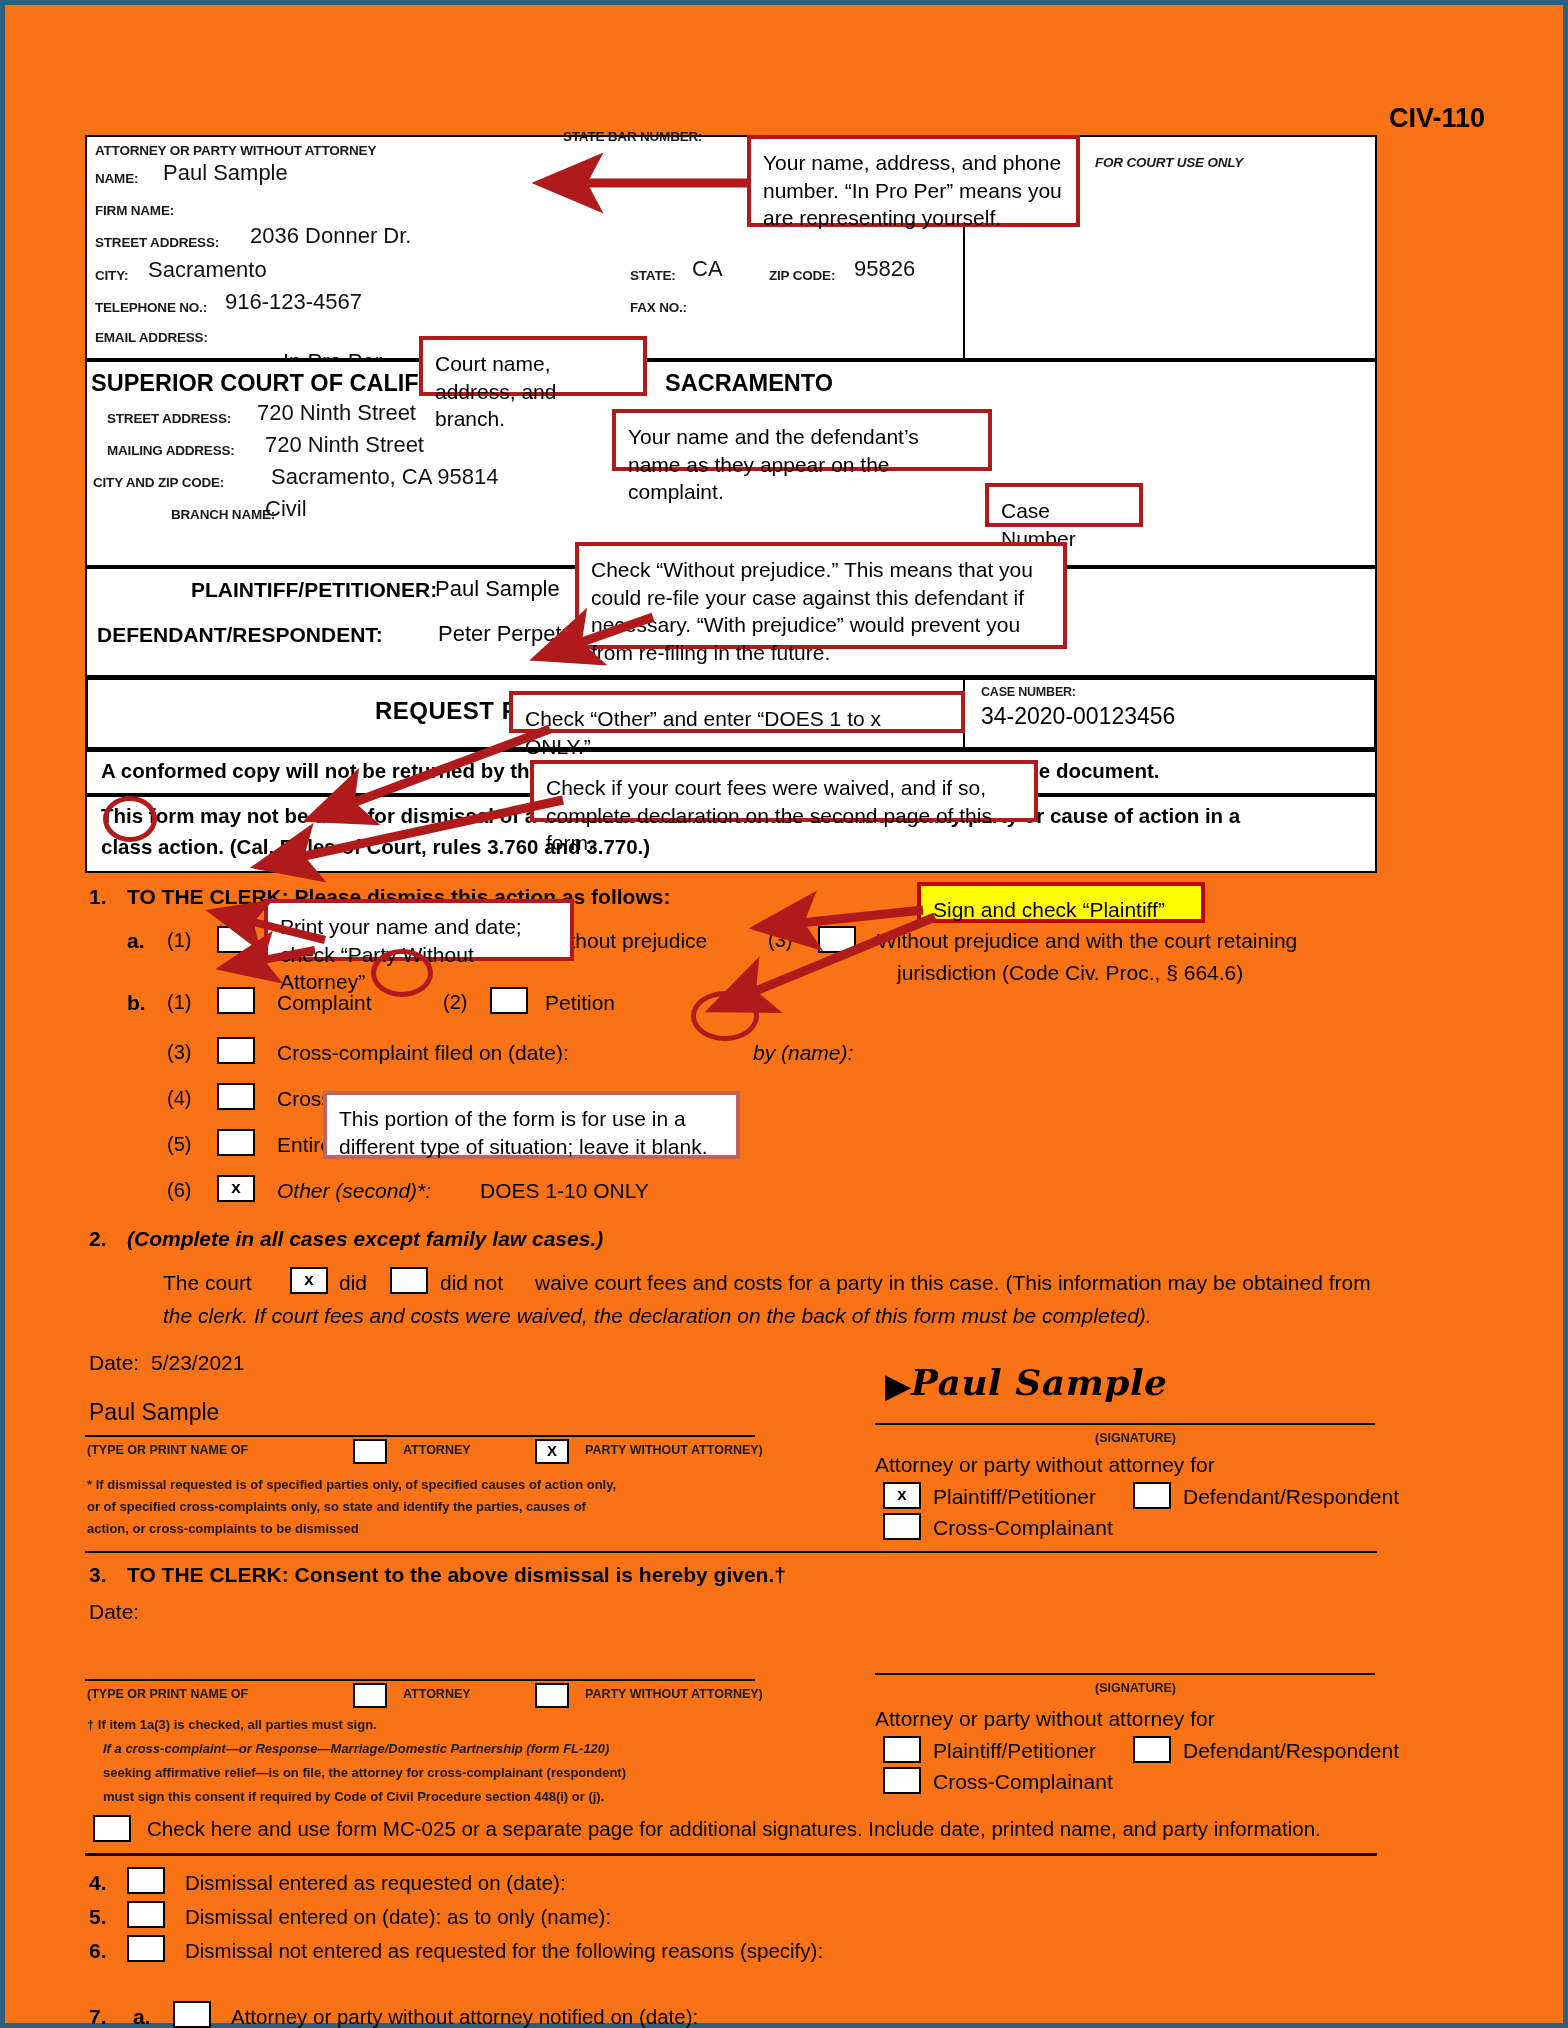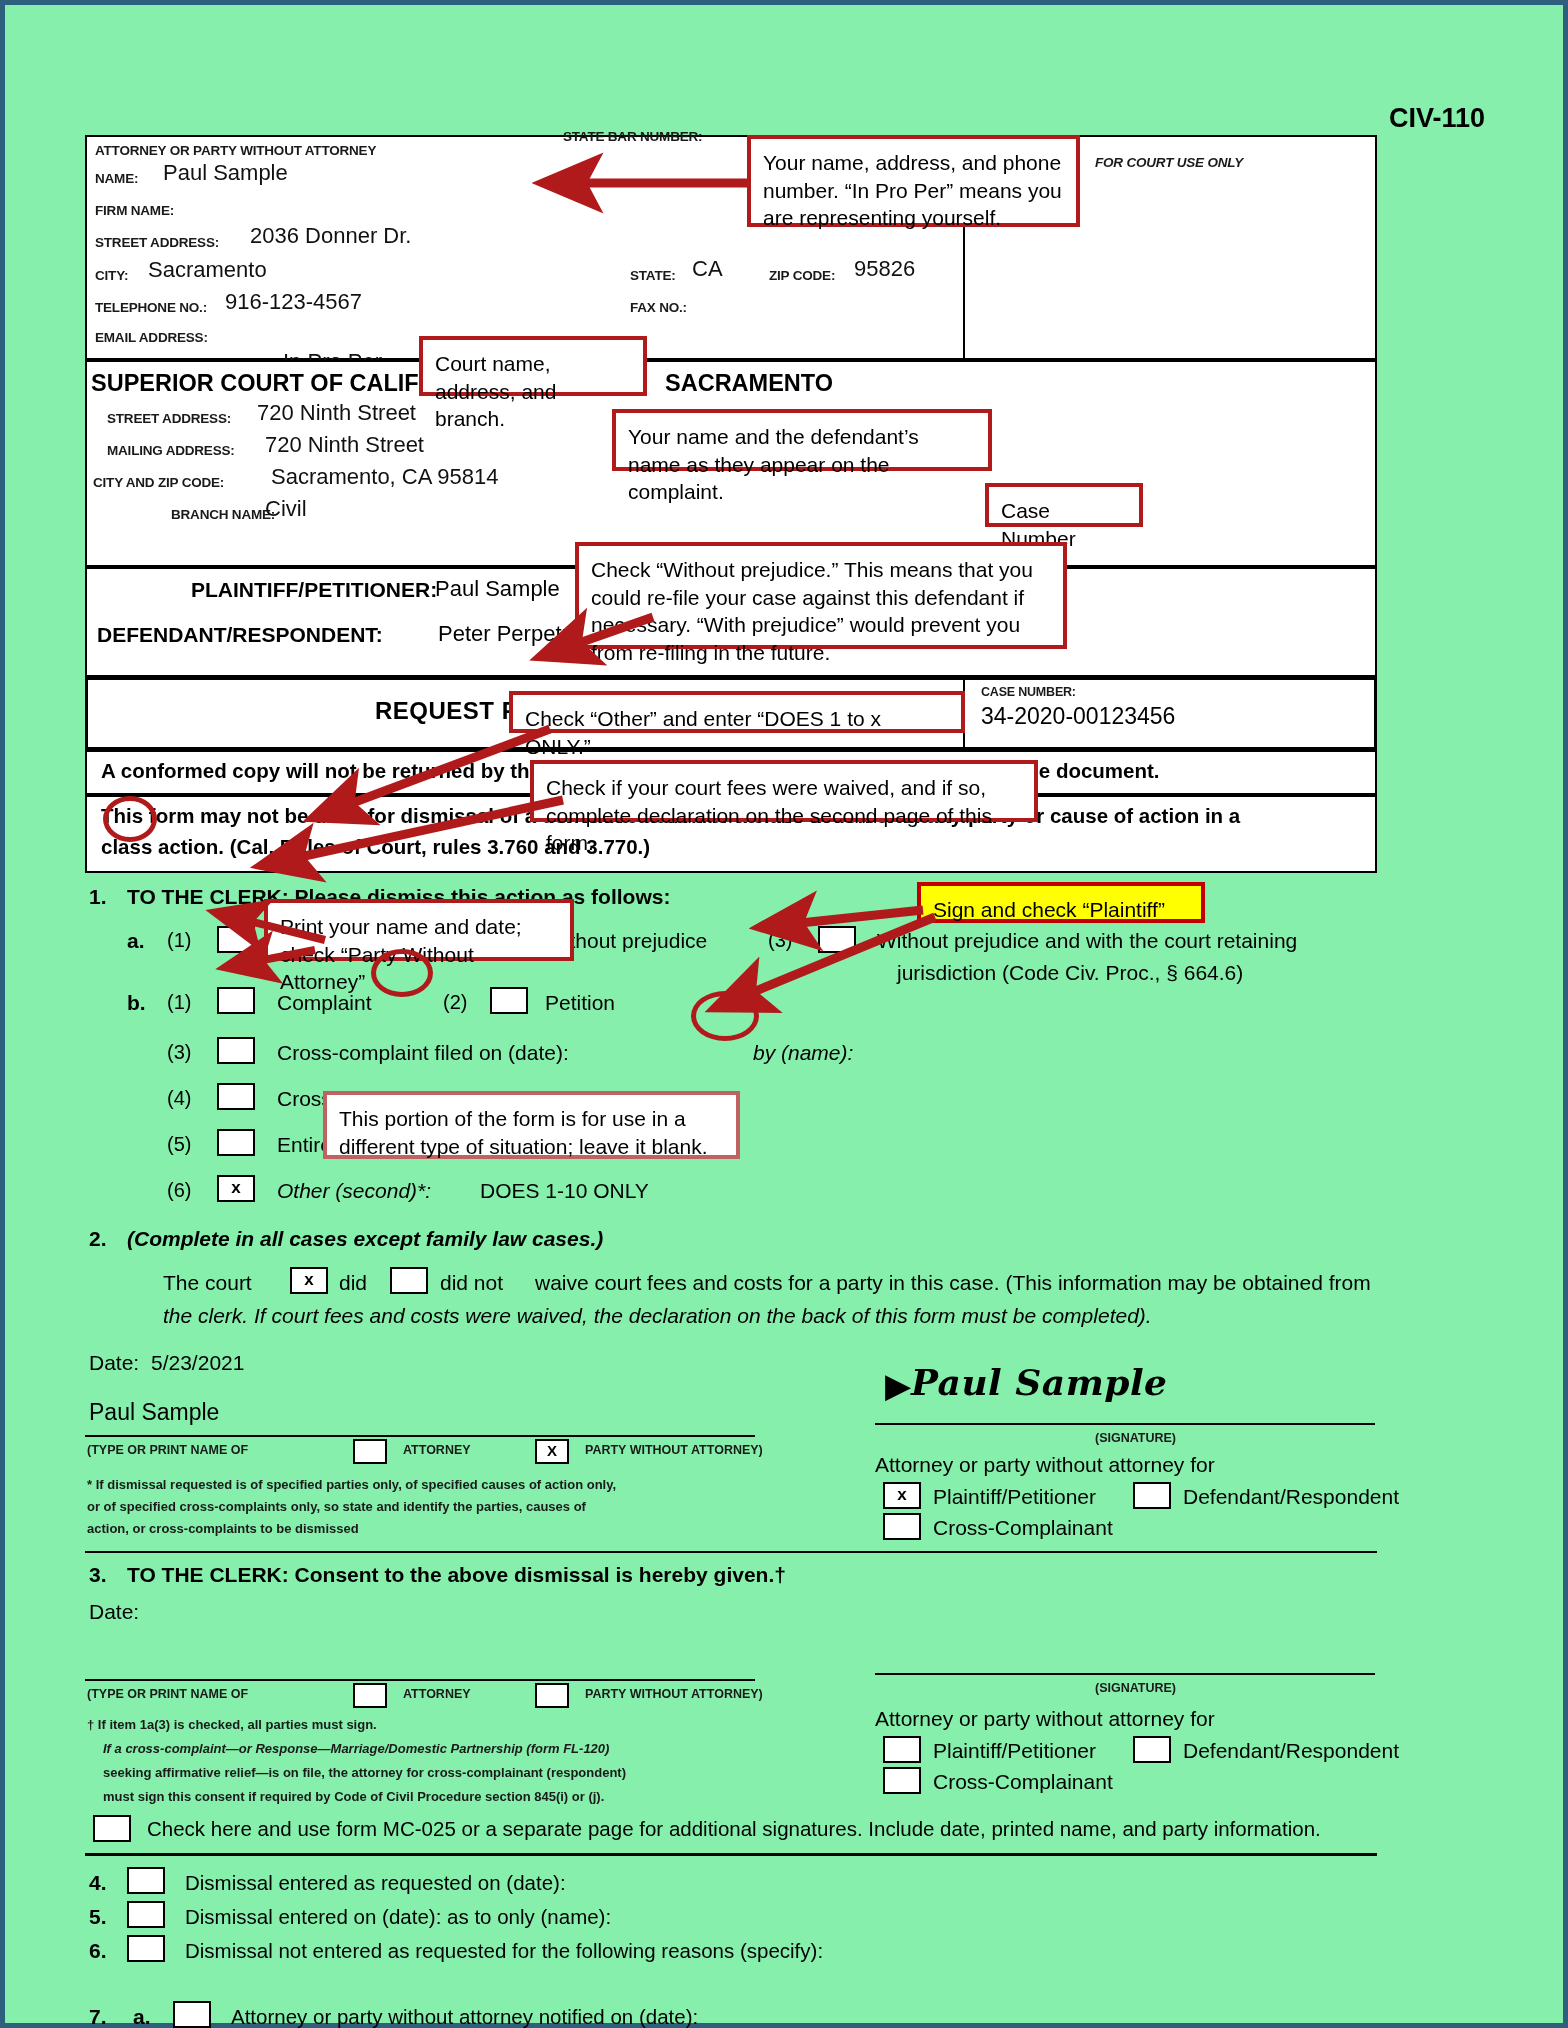--- a/index.html
+++ b/index.html
@@ -7,21 +7,21 @@
     width:1568px;height:2028px;
     background:#ffffff;
     font-family:"Liberation Sans", sans-serif;
     overflow:hidden;
   }
   #page{
     position:relative;
     width:1568px;height:2028px;
     box-sizing:border-box;
     border:5px solid #2e5f7d;
-    background:#86efac;
+    background:#f97316;
   }
   #form{
     position:absolute;
     left:80px; top:118px;
     width:1400px; height:1830px;
   }
   .abs{position:absolute;}
   .lbl{font-size:13.5px;font-weight:bold;letter-spacing:-.2px;color:#1a1a1a;}
   .fill{font-size:22px;color:#111;}
   .tiny{font-size:12.5px;font-weight:bold;color:#1a1a1a;}
@@ -223,21 +223,21 @@
   <div class="abs" style="left:0; top:1556px; width:670px; border-top:2.5px solid #000;"></div>
   <div class="abs tiny" style="left:2px; top:1564px;">(TYPE OR PRINT NAME OF</div>
   <span class="abs cb sm" style="left:268px; top:1560px;"></span>
   <div class="abs tiny" style="left:318px; top:1564px;">ATTORNEY</div>
   <span class="abs cb sm" style="left:450px; top:1560px;"></span>
   <div class="abs tiny" style="left:500px; top:1564px;">PARTY WITHOUT ATTORNEY)</div>
 
   <div class="abs tiny" style="left:2px; top:1594px; font-size:13px; font-weight:bold;">† If item 1a(3) is checked, all parties must sign.</div>
   <div class="abs tiny" style="left:18px; top:1618px; font-size:13px; font-weight:bold; font-style:italic;">If a cross-complaint—or Response—Marriage/Domestic Partnership (form FL-120)</div>
   <div class="abs tiny" style="left:18px; top:1642px; font-size:13px; font-weight:bold;">seeking affirmative relief—is on file, the attorney for cross-complainant (respondent)</div>
-  <div class="abs tiny" style="left:18px; top:1666px; font-size:13px; font-weight:bold;">must sign this consent if required by Code of Civil Procedure section 845(i) or (j).</div>
+  <div class="abs tiny" style="left:18px; top:1666px; font-size:13px; font-weight:bold;">must sign this consent if required by Code of Civil Procedure section 448(i) or (j).</div>
 
   <div class="abs" style="left:790px; top:1550px; width:500px; border-top:2.5px solid #000;"></div>
   <div class="abs tiny" style="left:1010px; top:1558px;">(SIGNATURE)</div>
   <div class="abs" style="left:790px; top:1584px; font-size:21px;">Attorney or party without attorney for</div>
   <span class="abs cb" style="left:798px; top:1613px;"></span>
   <div class="abs" style="left:848px; top:1616px; font-size:21px;">Plaintiff/Petitioner</div>
   <span class="abs cb" style="left:1048px; top:1613px;"></span>
   <div class="abs" style="left:1098px; top:1616px; font-size:21px;">Defendant/Respondent</div>
   <span class="abs cb" style="left:798px; top:1644px;"></span>
   <div class="abs" style="left:848px; top:1647px; font-size:21px;">Cross-Complainant</div>

